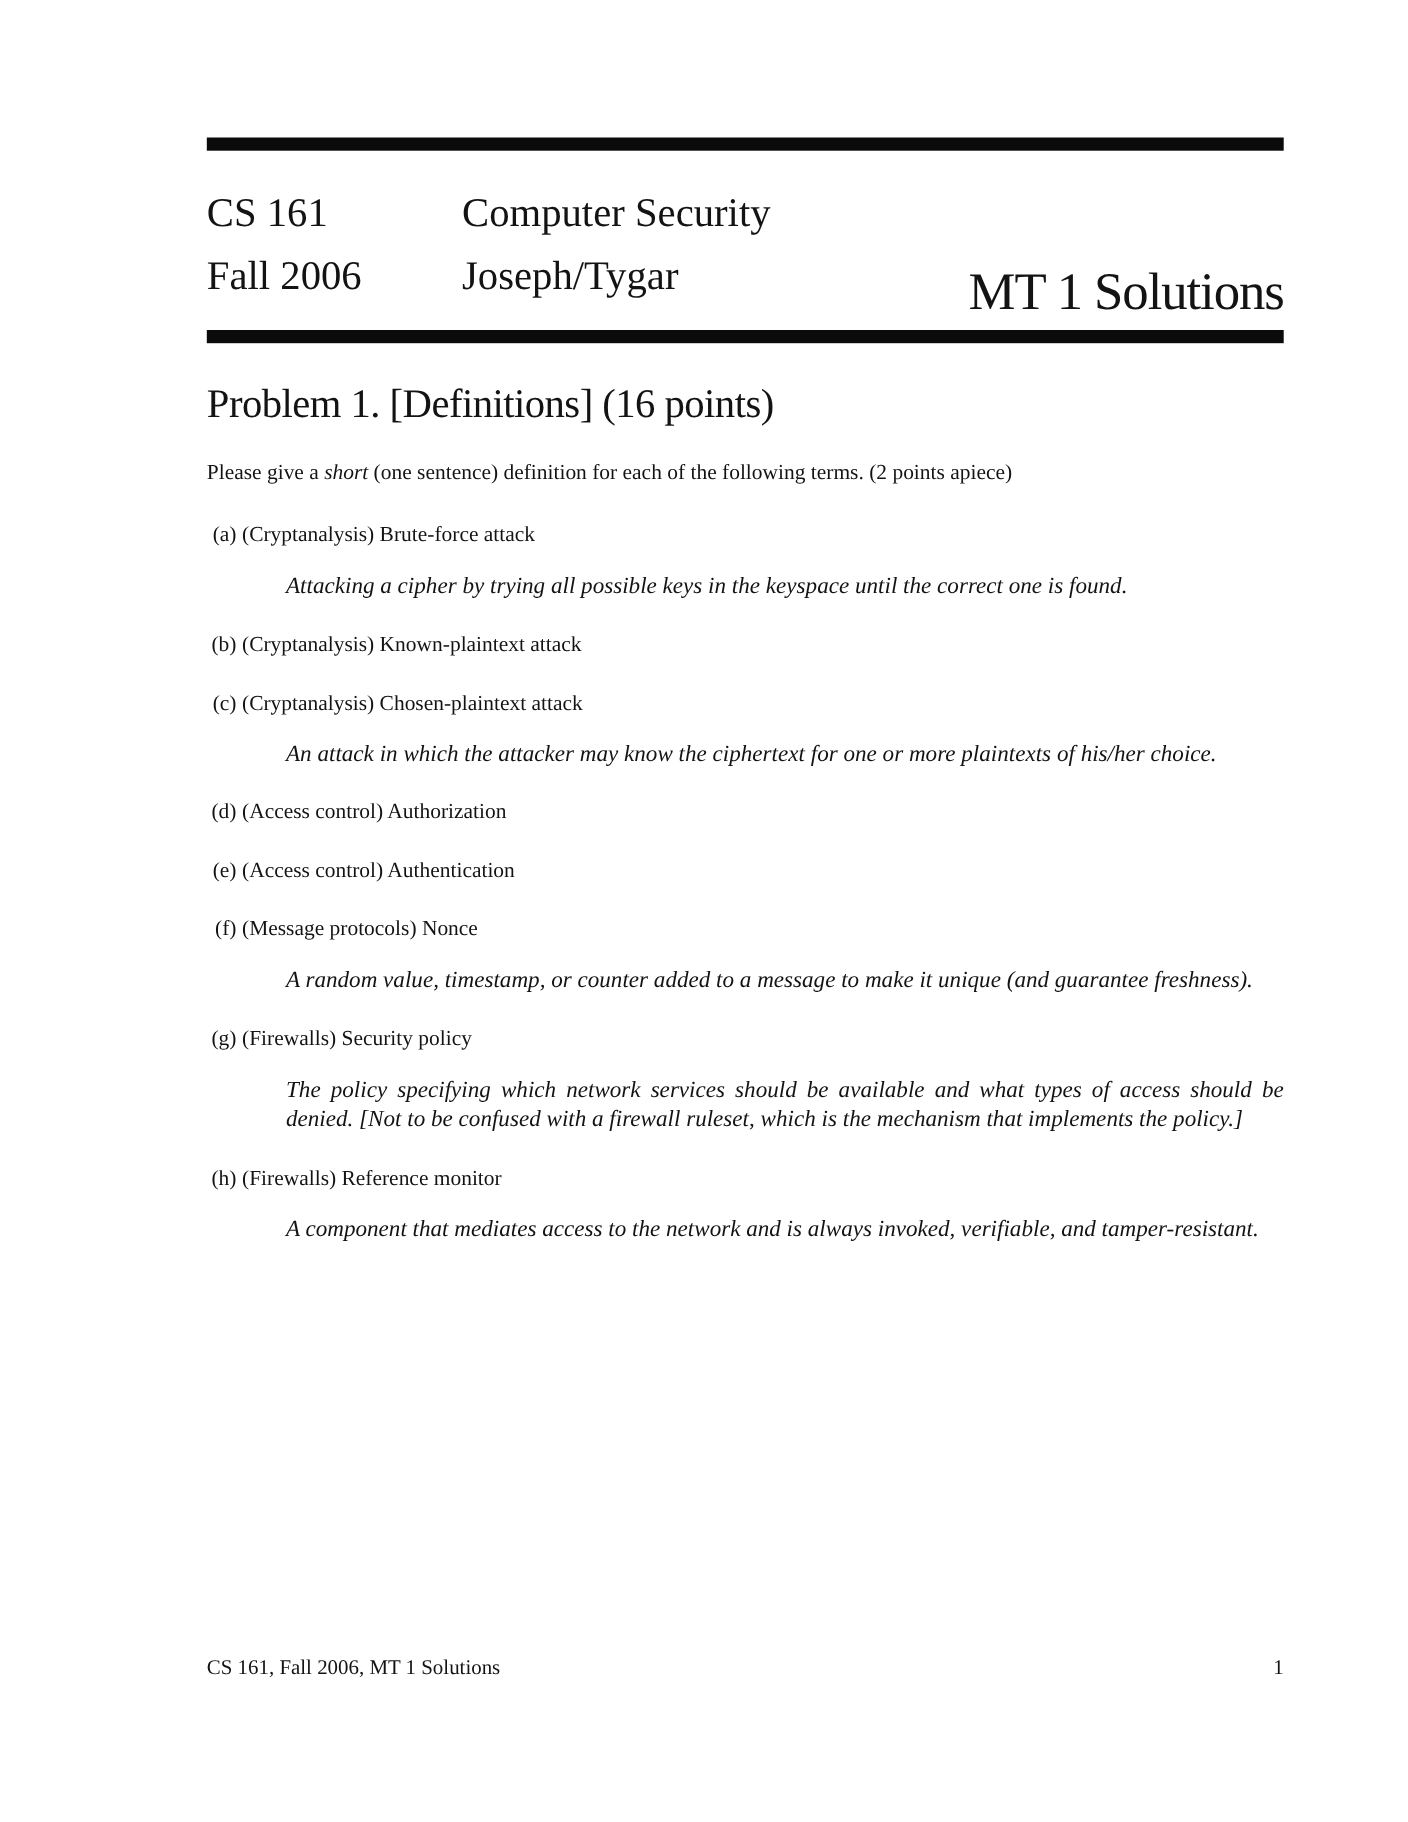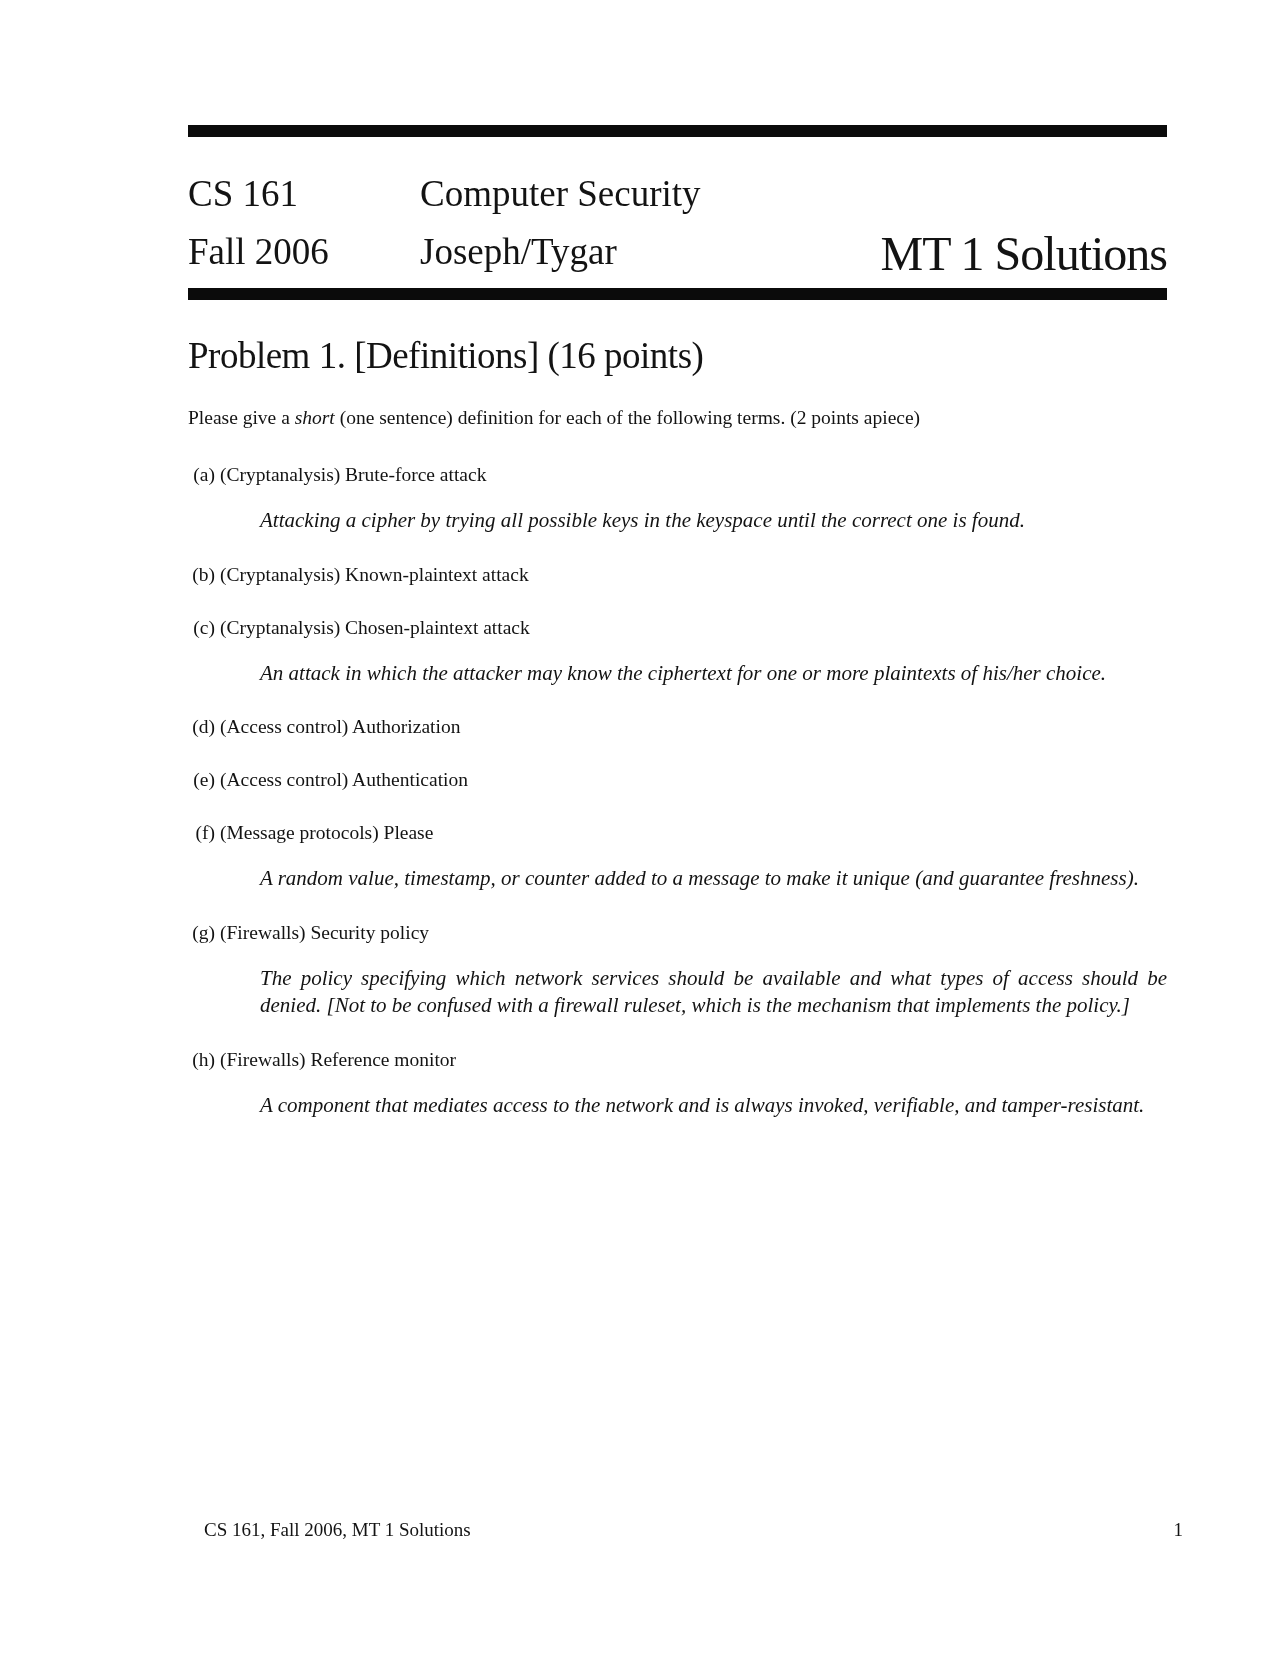--- a/index.html
+++ b/index.html
@@ -20,21 +20,21 @@
     margin-left: 188px;
     width: 979px;
   }
   .rule {
     height: 12px;
     background: #0b0b0b;
   }
   .rule-top { margin-top: 125px; }
   .header-block {
     position: relative;
-    padding: 28px 0 7px 0;
+    padding: 28px 0 19px 0;
   }
   .header-row {
     font-size: 37px;
     line-height: 58px;
     white-space: nowrap;
   }
   .header-col1 {
     display: inline-block;
     width: 232px;
   }
@@ -77,25 +77,24 @@
     margin-top: 19px;
     margin-left: 72px;
     font-size: 21px;
     line-height: 27.5px;
     font-style: italic;
     text-align: justify;
   }
   .footer {
     position: absolute;
     top: 1505px;
-    left: 204px;
+    left: 188px;
     width: 979px;
     font-size: 19px;
     line-height: 24px;
-    margin-top: 13px;
   }
   .footer-left { float: left; }
   .footer-page { float: right; }
 </style>
 </head>
 <body>
 
 <div class="page">
   <div class="content">
 
@@ -151,21 +150,21 @@
   <div class="item">
     <div class="term-row">
       <span class="term-label">(e)</span>
       <span class="term-text">(Access control) Authentication</span>
     </div>
   </div>
 
   <div class="item">
     <div class="term-row">
       <span class="term-label">(f)</span>
-      <span class="term-text">(Message protocols) Please</span>
+      <span class="term-text">(Message protocols) Nonce</span>
     </div>
     <div class="answer">A random value, timestamp, or counter added to a message to make it unique (and guarantee freshness).</div>
   </div>
 
   <div class="item">
     <div class="term-row">
       <span class="term-label">(g)</span>
       <span class="term-text">(Firewalls) Security policy</span>
     </div>
     <div class="answer">The policy specifying which network services should be available and what types of access should be denied.  [Not to be confused with a firewall ruleset, which is the mechanism that implements the policy.]</div>

